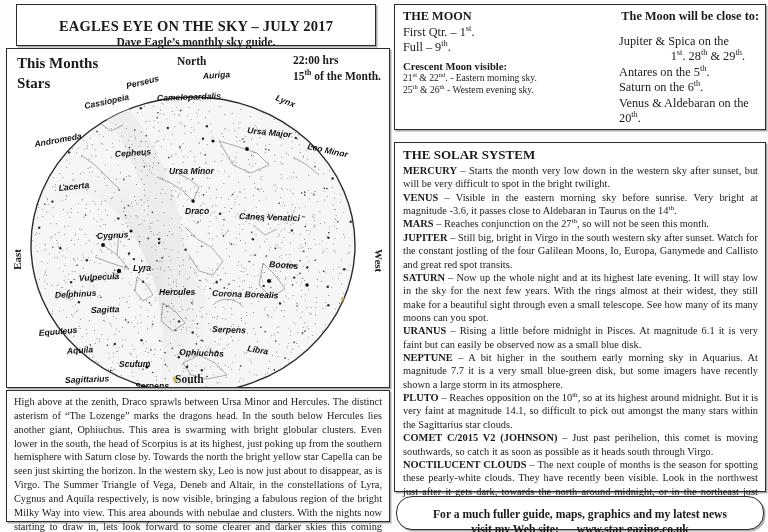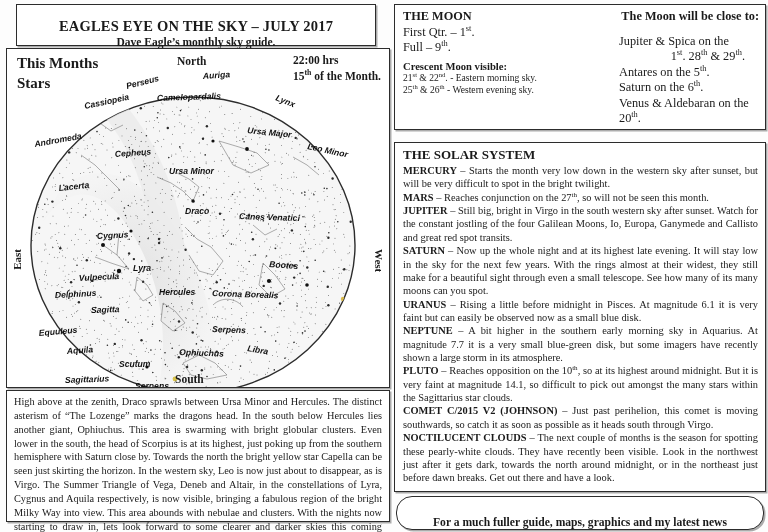--- a/index.html
+++ b/index.html
@@ -155,21 +155,21 @@
     text-align: justify;
     margin: 0;
   }
   .planet-name { font-weight: bold; }
 
   #footer-box {
     position: absolute;
     left: 2px; top: 494px;
     width: 368px; height: 34px;
     text-align: center;
-    padding-top: 18px;
+    padding-top: 10px;
     border-radius: 16px;
   }
   .footer-line {
     font-size: 11.6px; font-weight: bold;
     line-height: 1.3;
   }
   .url-gap { display: inline-block; width: 18px; }
 
   sup { font-size: 0.68em; vertical-align: super; line-height: 0; }
 </style>
@@ -1820,20 +1820,21 @@
             <div class="close-line">Saturn on the 6<sup>th</sup>.</div>
             <div class="close-line">Venus &amp; Aldebaran on the 20<sup>th</sup>.</div>
           </div>
       </div>
     </div>
 
     <div id="solar-box" class="box">
       <div id="solar-head">THE SOLAR SYSTEM</div>
       <div id="planet-list">
           <p class="planet-p"><span class="planet-name">MERCURY</span><span> – Starts the month very low down in the western sky after sunset, but will be very difficult to spot in the bright twilight.</span></p>
+          <p class="planet-p"><span class="planet-name">VENUS</span><span> – Visible in the eastern morning sky before sunrise. Very bright at magnitude -3.6, it passes close to Aldebaran in Taurus on the 14<sup>th</sup>.</span></p>
           <p class="planet-p"><span class="planet-name">MARS</span><span> – Reaches conjunction on the 27<sup>th</sup>, so will not be seen this month.</span></p>
           <p class="planet-p"><span class="planet-name">JUPITER</span><span> – Still big, bright in Virgo in the south western sky after sunset. Watch for the constant jostling of the four Galilean Moons, Io, Europa, Ganymede and Callisto and great red spot transits.</span></p>
           <p class="planet-p"><span class="planet-name">SATURN</span><span> – Now up the whole night and at its highest late evening. It will stay low in the sky for the next few years. With the rings almost at their widest, they still make for a beautiful sight through even a small telescope. See how many of its many moons can you spot.</span></p>
           <p class="planet-p"><span class="planet-name">URANUS</span><span> – Rising a little before midnight in Pisces. At magnitude 6.1 it is very faint but can easily be observed now as a small blue disk.</span></p>
           <p class="planet-p"><span class="planet-name">NEPTUNE</span><span> – A bit higher in the southern early morning sky in Aquarius. At magnitude 7.7 it is a very small blue-green disk, but some imagers have recently shown a large storm in its atmosphere.</span></p>
           <p class="planet-p"><span class="planet-name">PLUTO</span><span> – Reaches opposition on the 10<sup>th</sup>, so at its highest around midnight. But it is very faint at magnitude 14.1, so difficult to pick out amongst the many stars within the Sagittarius star clouds.</span></p>
           <p class="planet-p"><span class="planet-name">COMET C/2015 V2 (JOHNSON)</span><span> – Just past perihelion, this comet is moving southwards, so catch it as soon as possible as it heads south through Virgo.</span></p>
           <p class="planet-p"><span class="planet-name">NOCTILUCENT CLOUDS</span><span> – The next couple of months is the season for spotting these pearly-white clouds. They have recently been visible. Look in the northwest just after it gets dark, towards the north around midnight, or in the northeast just before dawn breaks. Get out there and have a look.</span></p>
         </div>
     </div>

